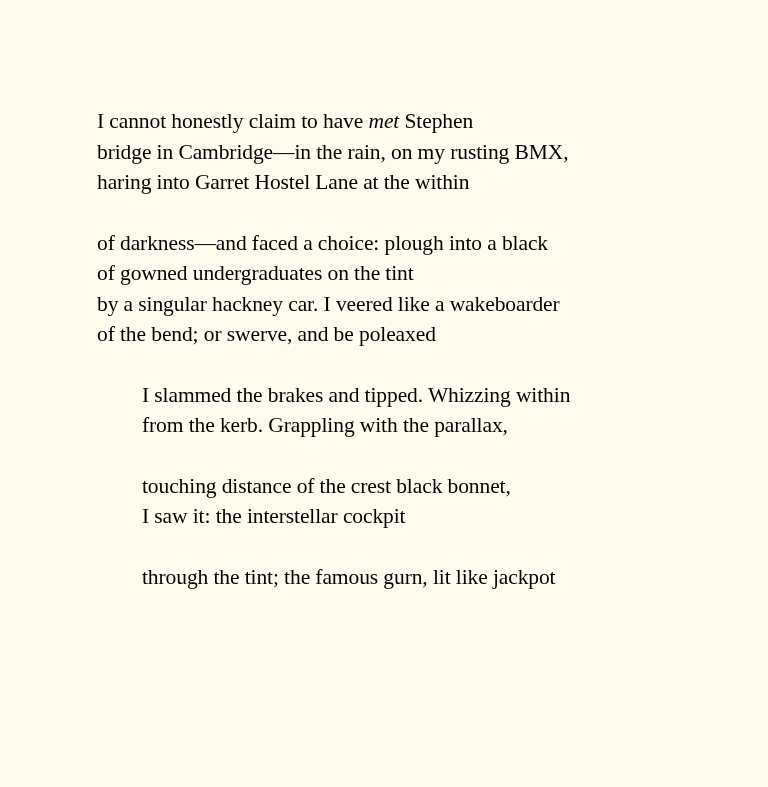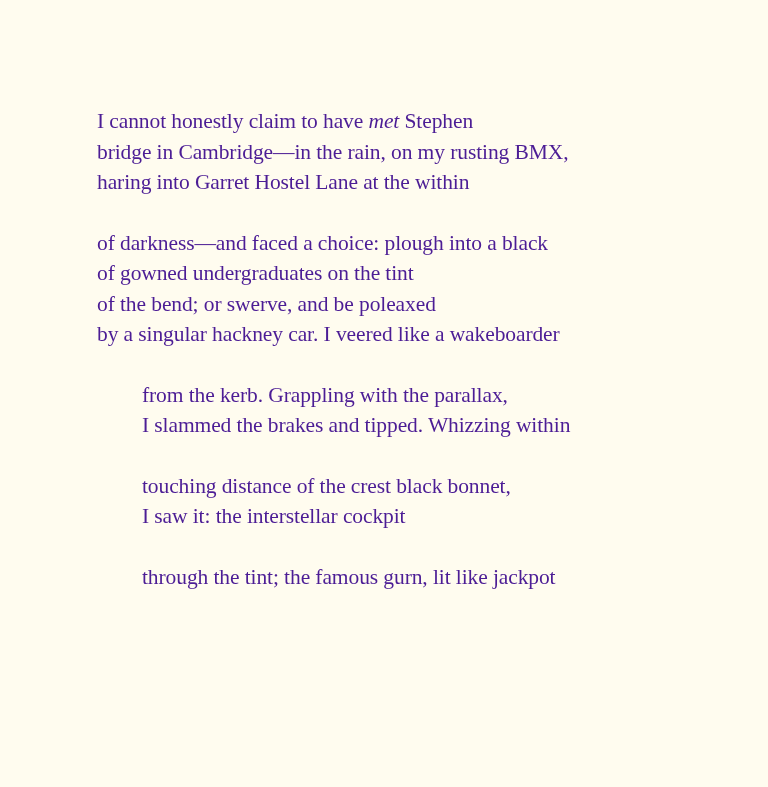--- a/index.html
+++ b/index.html
@@ -34,38 +34,38 @@
       display: block;
       white-space: nowrap;
     }
     em {
       font-style: italic;
     }
   </style>
 </head>
 <body style="background: rgb(255, 252, 239);">
 
-<div class="page" style="color: #4c1d95;">
+<div class="page" style="color: #000000;">
 
   <div class="stanza">
     <span class="line"><span>I cannot honestly claim to have </span><em>met</em><span> Stephen</span></span>
     <span class="line">bridge in Cambridge—in the rain, on my rusting BMX,</span>
     <span class="line">haring into Garret Hostel Lane at the within</span>
   </div>
 
   <div class="stanza">
     <span class="line">of darkness—and faced a choice: plough into a black</span>
     <span class="line">of gowned undergraduates on the tint</span>
+    <span class="line">by a singular hackney car. I veered like a wakeboarder</span>
     <span class="line">of the bend; or swerve, and be poleaxed</span>
-    <span class="line">by a singular hackney car. I veered like a wakeboarder</span>
   </div>
 
   <div class="stanza indent">
+    <span class="line">I slammed the brakes and tipped. Whizzing within</span>
     <span class="line">from the kerb. Grappling with the parallax,</span>
-    <span class="line">I slammed the brakes and tipped. Whizzing within</span>
   </div>
 
   <div class="stanza indent">
     <span class="line">touching distance of the crest black bonnet,</span>
     <span class="line">I saw it: the interstellar cockpit</span>
   </div>
 
   <div class="stanza indent">
     <span class="line">through the tint; the famous gurn, lit like jackpot</span>
   </div>

